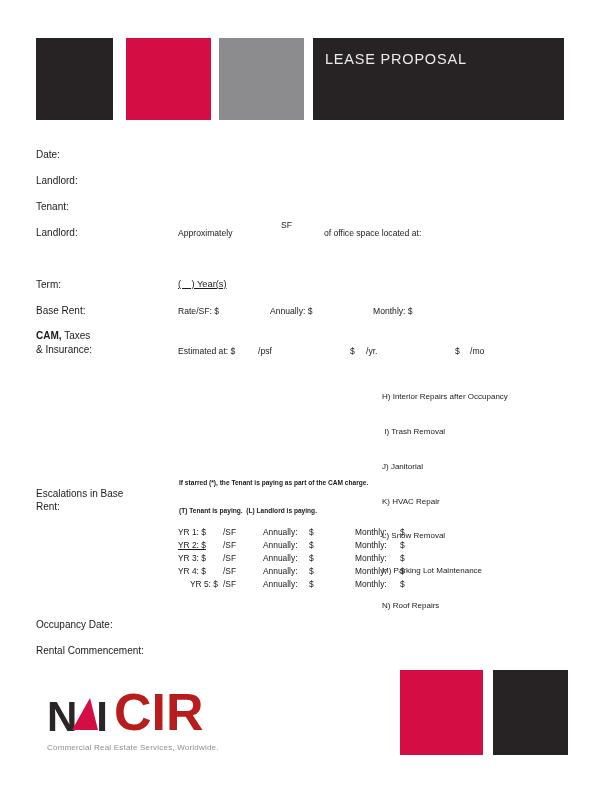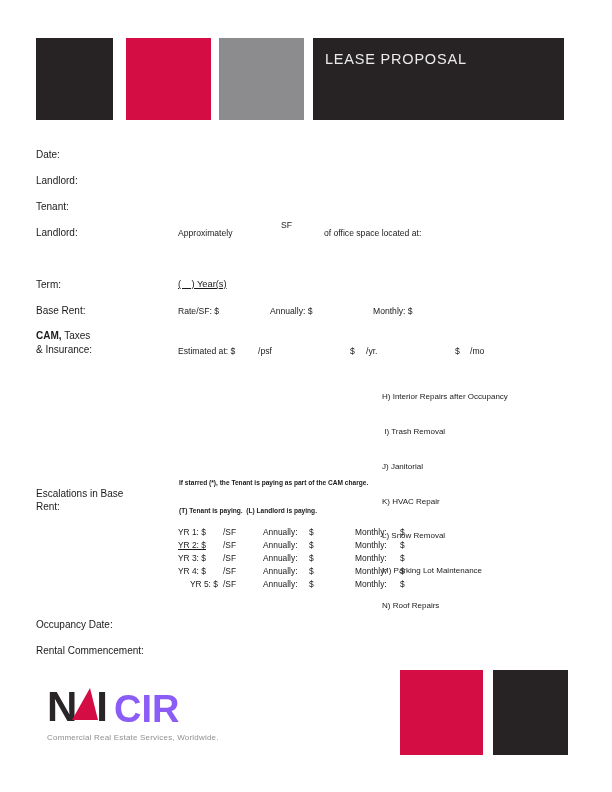--- a/index.html
+++ b/index.html
@@ -30,21 +30,21 @@
   .svc-col{position:absolute;top:368px;font-size:8px;line-height:11.6px;white-space:pre;}
   .fine{position:absolute;left:179px;top:459px;font-size:6.6px;font-weight:bold;line-height:9.4px;white-space:pre;}
   .esc-sentence{position:absolute;left:178px;top:501px;font-size:9.8px;white-space:pre;}
   .esc-rows{position:absolute;left:178px;top:527px;}
   .esc-row{position:relative;height:13px;font-size:8.4px;}
   .esc-row span{position:absolute;top:0;white-space:pre;}
   .logo{position:absolute;left:47px;top:686px;}
   .logo-row{display:flex;align-items:flex-end;}
   .logo-n{font-size:42px;line-height:1;font-weight:bold;letter-spacing:-2px;color:#2a2627;}
   .logo-a{margin:0 -3px 8px -4px;}
-  .logo-cir{font-size:38px;line-height:1;font-weight:bold;color:#8b5cf6;margin-left:8px;}
+  .logo-cir{font-size:52px;line-height:1;font-weight:bold;color:#b91c1c;margin-left:8px;}
   .logo-tagline{margin-top:5px;font-size:8px;color:#8f8f8f;letter-spacing:0.2px;white-space:pre;}
   .blk2{position:absolute;top:670px;height:85px;}
   b.camb{font-weight:bold;}
 </style>
 </head>
 <body>
 
 <div class="page">
 
   <div class="blk" style="left:36px;width:77px;background:var(--dark);"></div>

